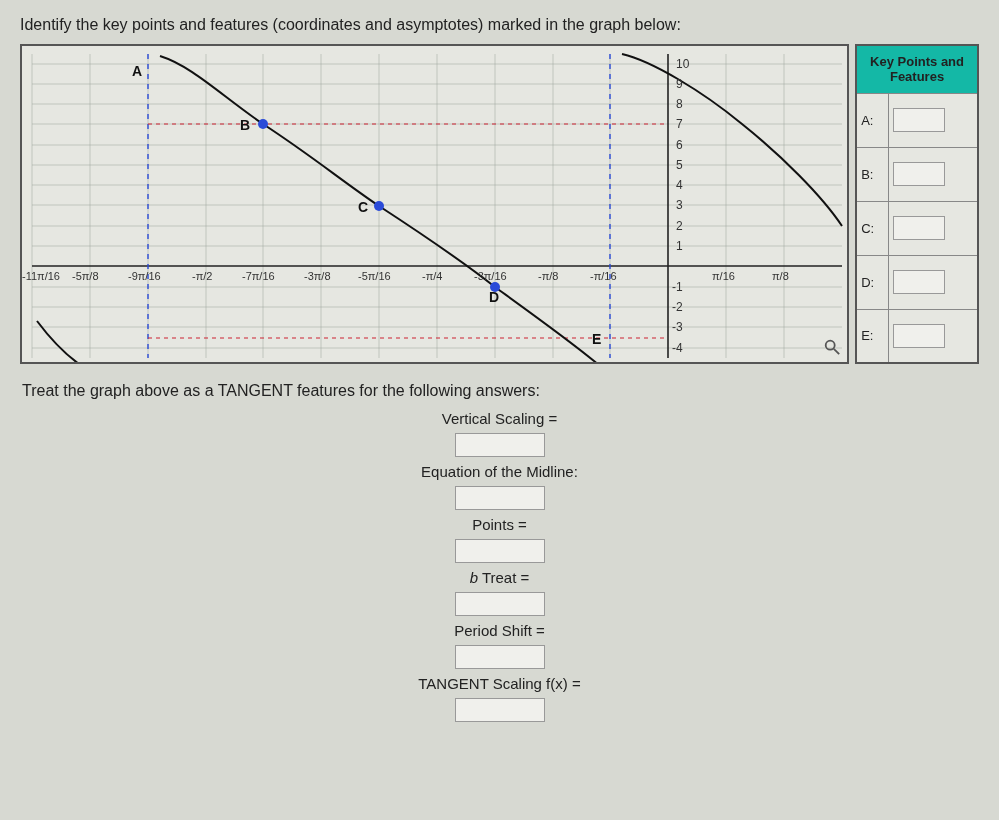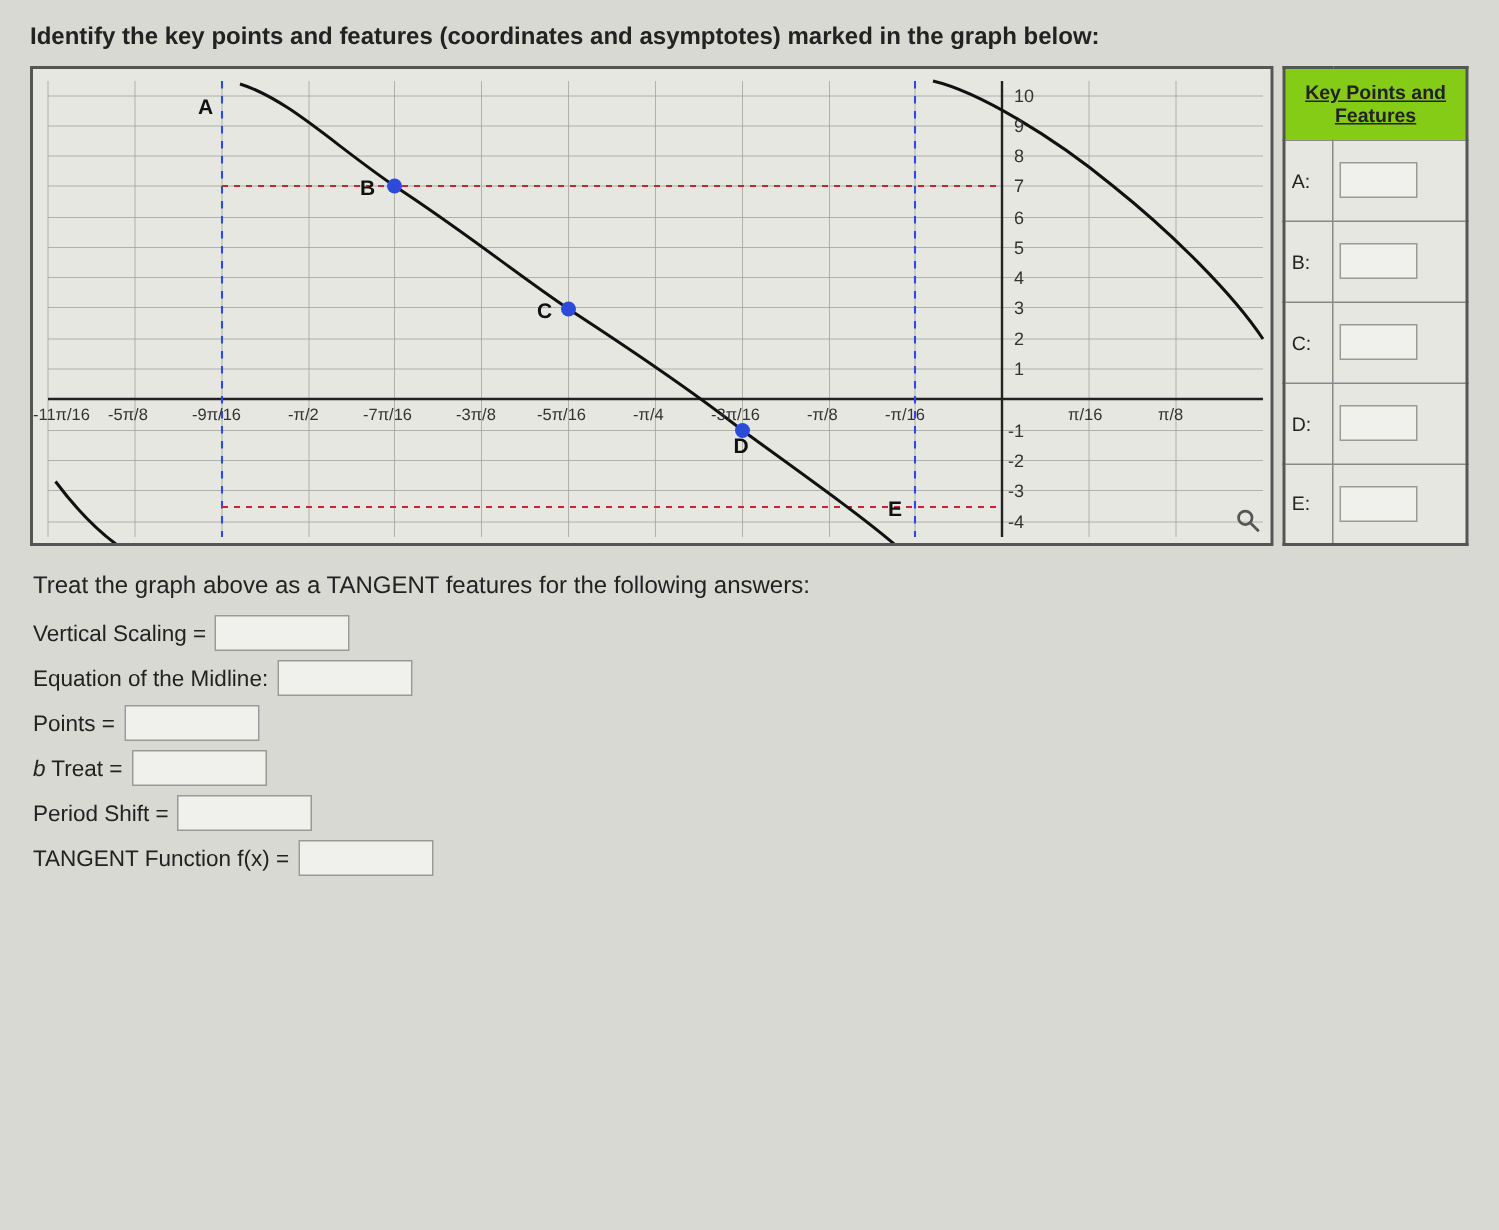--- a/index.html
+++ b/index.html
@@ -5,66 +5,65 @@
   * { box-sizing: border-box; }
   body {
     margin: 0;
     padding: 16px 20px;
     background: #d7d9d2;
     font-family: Arial, Helvetica, sans-serif;
     color: #222;
     width: 999px;
   }
   .title {
-    font-weight: bold;
+    font-weight: normal;
     font-size: 16px;
     margin-bottom: 10px;
   }
   .main-row { display: flex; gap: 6px; }
   .graph-panel {
     border: 2px solid #555;
     background: #e6e7e1;
     position: relative;
     width: 830px;
     height: 320px;
     overflow: hidden;
   }
   .key-table {
     border: 2px solid #555;
     border-collapse: collapse;
     width: 124px;
     background: #e6e7e1;
     font-size: 13px;
   }
   .key-table th {
-    background: #84cc16;
+    background: #14b8a6;
     border: 1px solid #888;
     padding: 4px 2px;
     font-size: 13px;
     text-align: center;
-    text-decoration: underline;
   }
   .key-table td {
     border: 1px solid #888;
     padding: 4px 4px;
     vertical-align: middle;
     text-align: left;
     height: 54px;
   }
   .ans-box {
     display: inline-block;
     width: 62px;
     height: 24px;
     border: 1px solid #999;
     background: #f0f0ec;
     vertical-align: middle;
   }
   .ans-box.sm { width: 52px; }
   .subtitle { margin: 18px 0 10px 2px; font-size: 16px; }
-  .row { margin: 6px 2px; font-size: 15px; display: flex; align-items: center; gap: 6px; }
+  .row { margin: 6px 2px; font-size: 15px; display: flex; align-items: center; gap: 6px; flex-direction: column; }
   .row .ans-box { width: 90px; }
   .italic { font-style: italic; }
   svg text { font-family: Arial, Helvetica, sans-serif; }
   .mag {
     position: absolute;
     right: 6px;
     bottom: 6px;
     width: 18px; height: 18px;
   }
 </style>
@@ -238,15 +237,15 @@
 </div>
 <div class="row">
   <span><span class="italic">b</span><span> Treat =</span></span>
   <span class="ans-box"></span>
 </div>
 <div class="row">
   <span>Period Shift =</span>
   <span class="ans-box"></span>
 </div>
 <div class="row">
-  <span>TANGENT Function f(x) =</span>
+  <span>TANGENT Scaling f(x) =</span>
   <span class="ans-box"></span>
 </div>
 
 </body></html>

